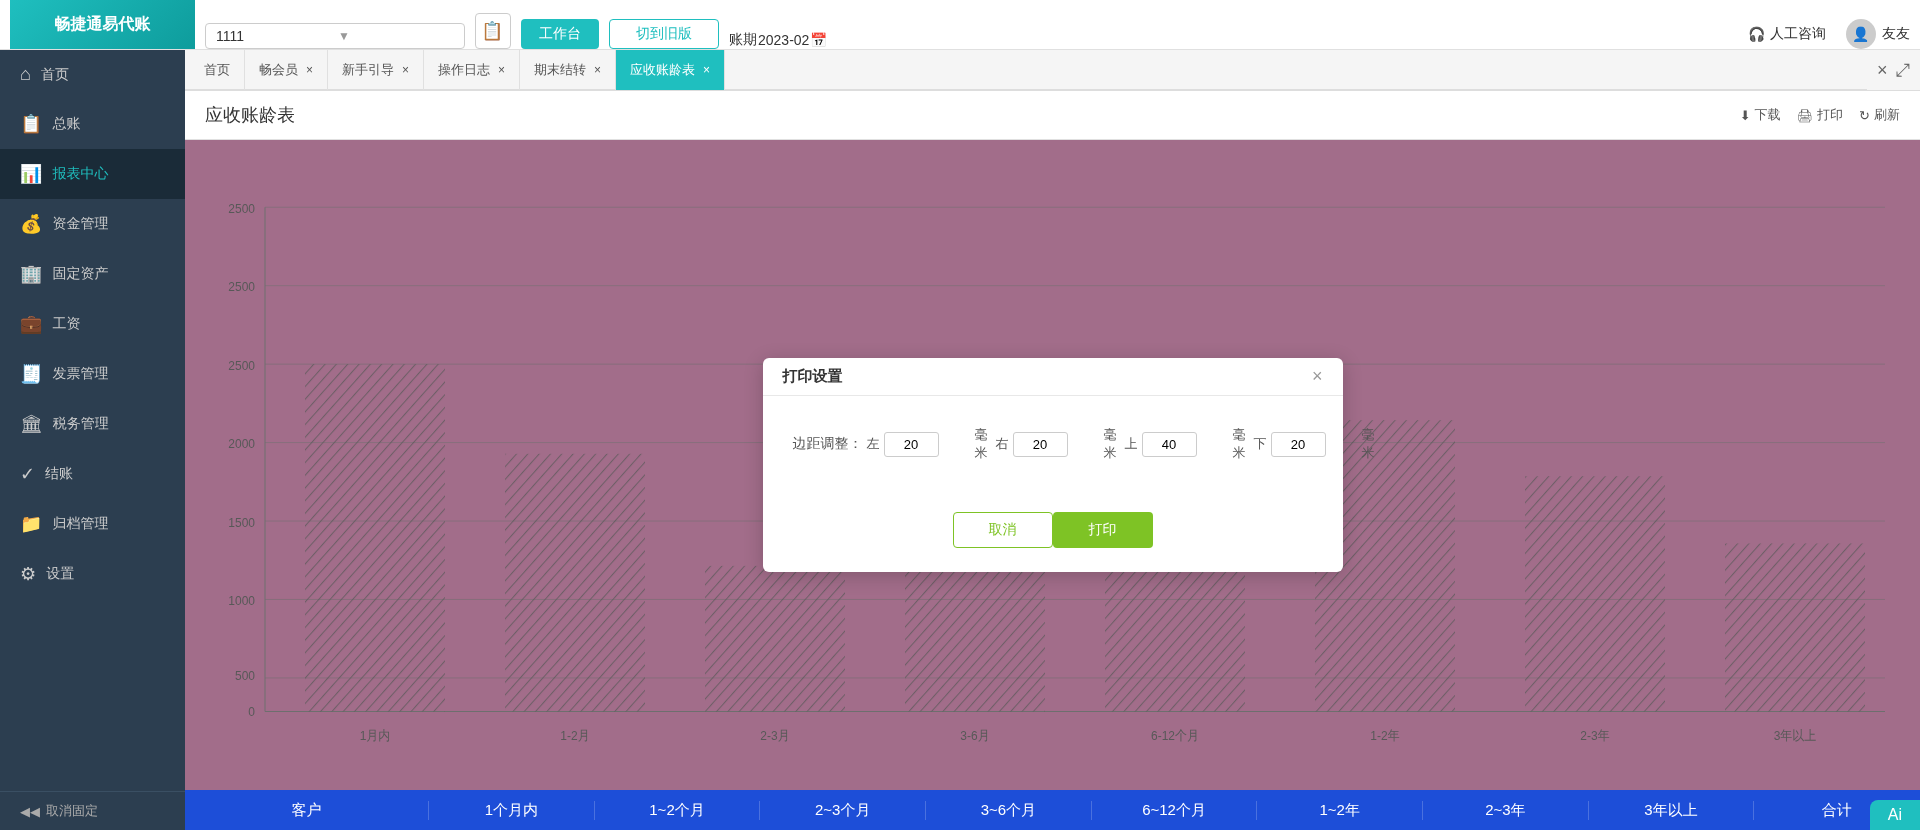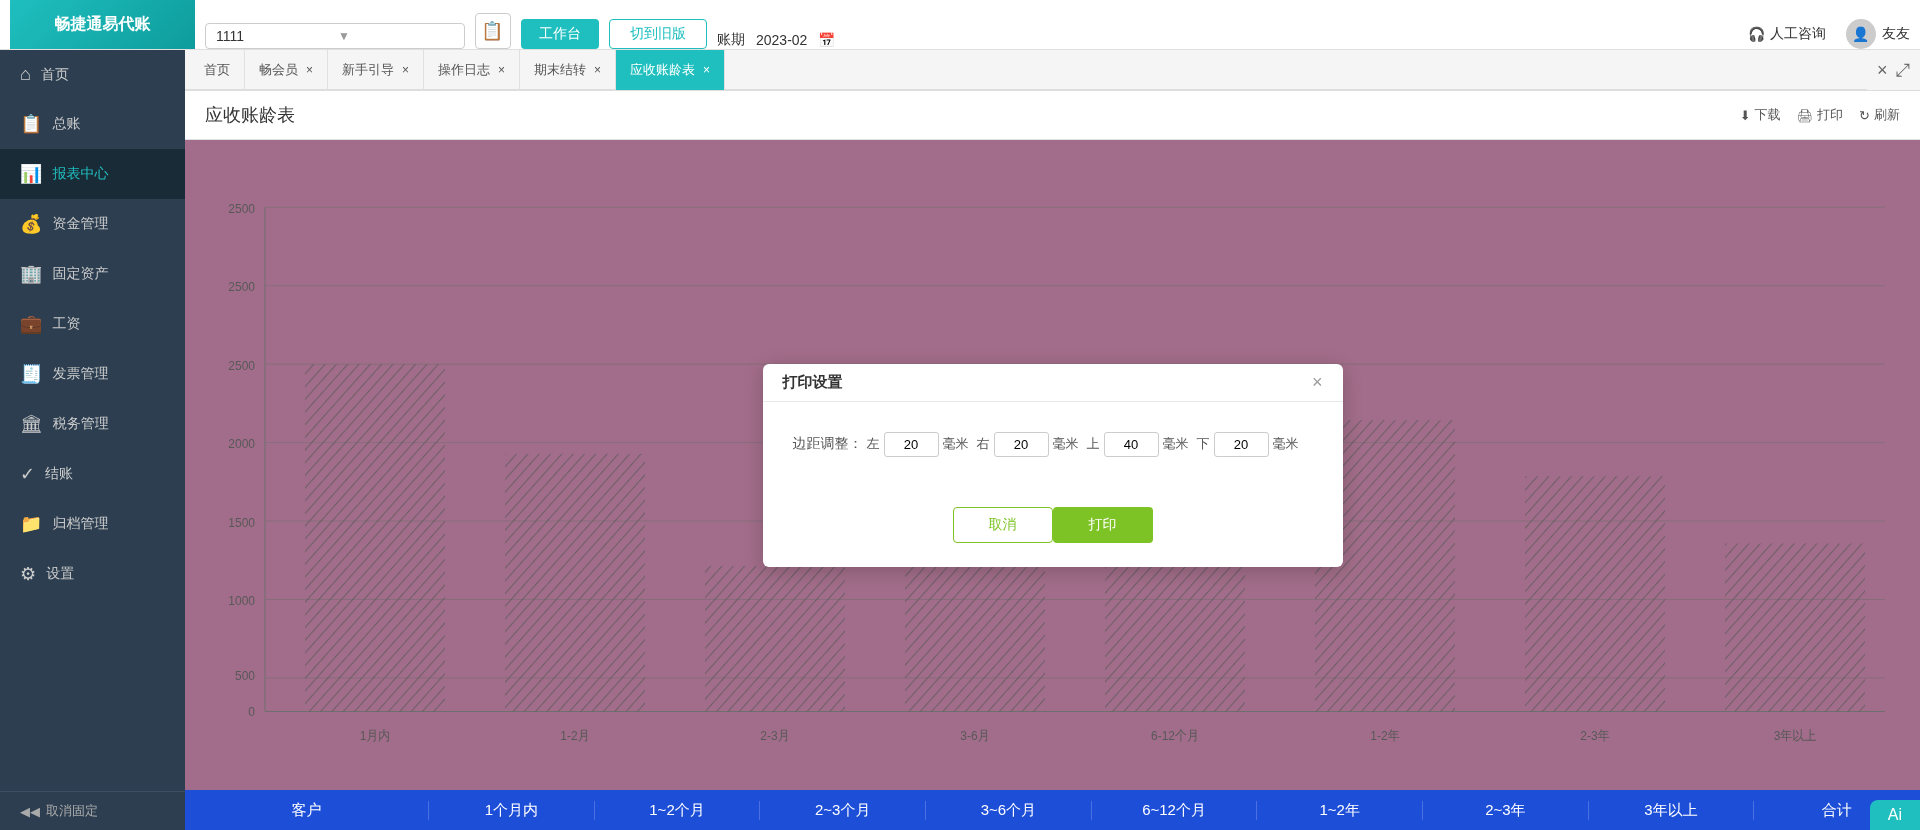--- a/index.html
+++ b/index.html
@@ -29,24 +29,24 @@
       width: 36px; height: 36px; border: 1px solid #ccc; border-radius: 4px;
       display: flex; align-items: center; justify-content: center;
       cursor: pointer; color: #666; font-size: 18px;
     }
     .header-workbench {
       background: #1fbfbf; color: #fff; border: none;
       padding: 6px 18px; border-radius: 4px; cursor: pointer; font-size: 14px;
     }
     .header-switch-btn {
       border: 1px solid #1fbfbf; color: #1fbfbf; background: #fff;
-      padding: 5px 20px; border-radius: 4px; cursor: pointer; font-size: 14px;
+      padding: 5px 26px; border-radius: 4px; cursor: pointer; font-size: 14px;
     }
     .header-period {
-      display: flex; align-items: center; gap: 11px; color: #333; font-size: 14px;
+      display: flex; align-items: center; gap: 1px; color: #333; font-size: 14px;
     }
     .header-right {
       margin-left: auto; display: flex; align-items: center; gap: 20px;
     }
     .header-help { display: flex; align-items: center; gap: 4px; color: #333; cursor: pointer; }
     .header-user { display: flex; align-items: center; gap: 6px; cursor: pointer; color: #333; }
     .avatar { width: 30px; height: 30px; border-radius: 50%; background: #ccc; display: flex; align-items: center; justify-content: center; color: #fff; font-size: 14px; }
 
     
     .layout { display: flex; height: 780px; }
@@ -145,21 +145,21 @@
     .modal-body { padding: 30px 30px 20px; }
     .modal-row { display: flex; align-items: center; gap: 4px; margin-bottom: 20px; }
     .modal-label { color: #555; font-size: 14px; white-space: nowrap; }
     .margin-group { display: flex; align-items: center; gap: 8px; flex: 1; }
     .margin-item { display: flex; align-items: center; gap: 4px; }
     .margin-item label { color: #555; font-size: 13px; }
     .margin-input {
       width: 55px; border: 1px solid #ccc; border-radius: 3px;
       padding: 4px 6px; font-size: 13px; text-align: center; outline: none;
     }
-    .margin-unit { color: #555; font-size: 13px; }
+    .margin-unit { color: #555; font-size: 13px; margin-left: 32px; }
     .modal-footer { display: flex; align-items: flex-start; justify-content: center; padding: 10px 20px 24px; }
     .btn-cancel {
       width: 100px; height: 36px; border: 1px solid #7ec325; color: #7ec325;
       background: #fff; border-radius: 4px; cursor: pointer; font-size: 14px;
     }
     .btn-print {
       width: 100px; height: 36px; border: none; color: #fff;
       background: #7ec325; border-radius: 4px; cursor: pointer; font-size: 14px;
     }
   </style>

